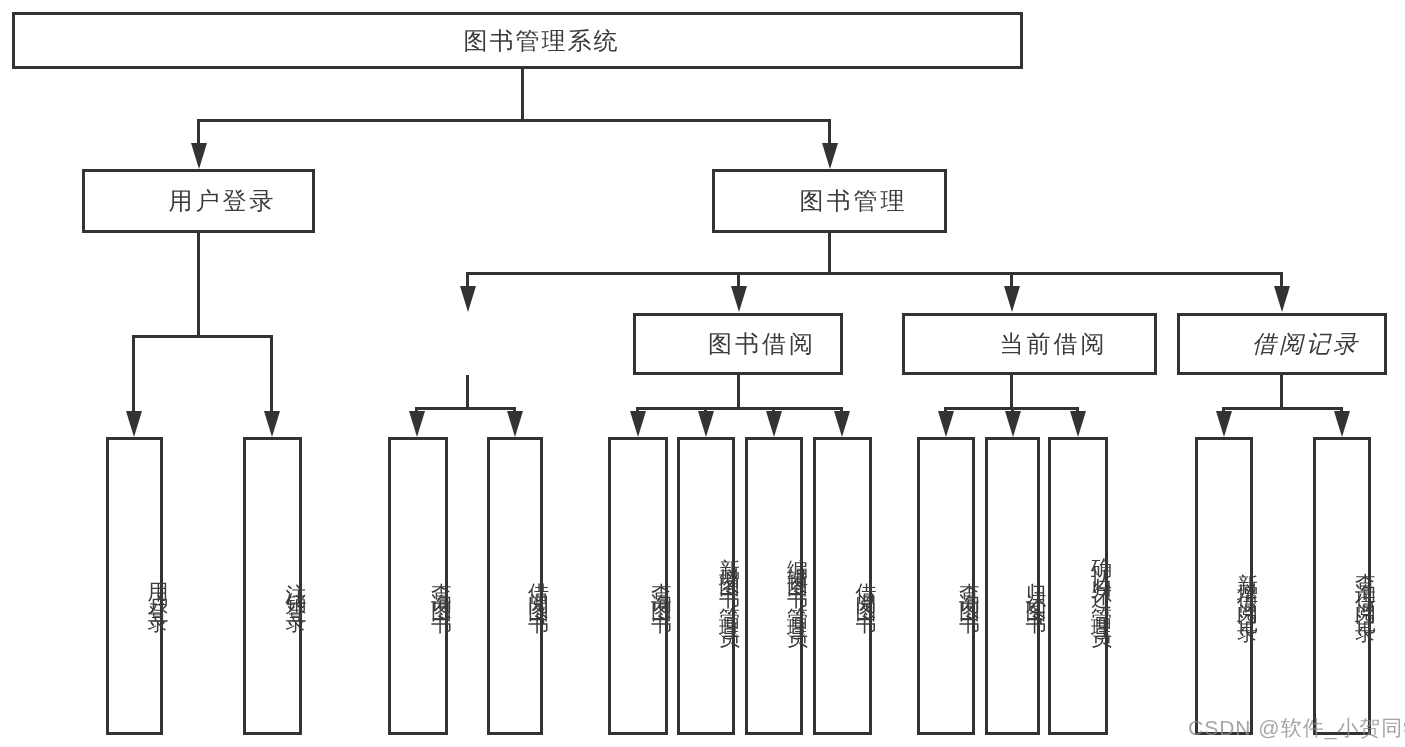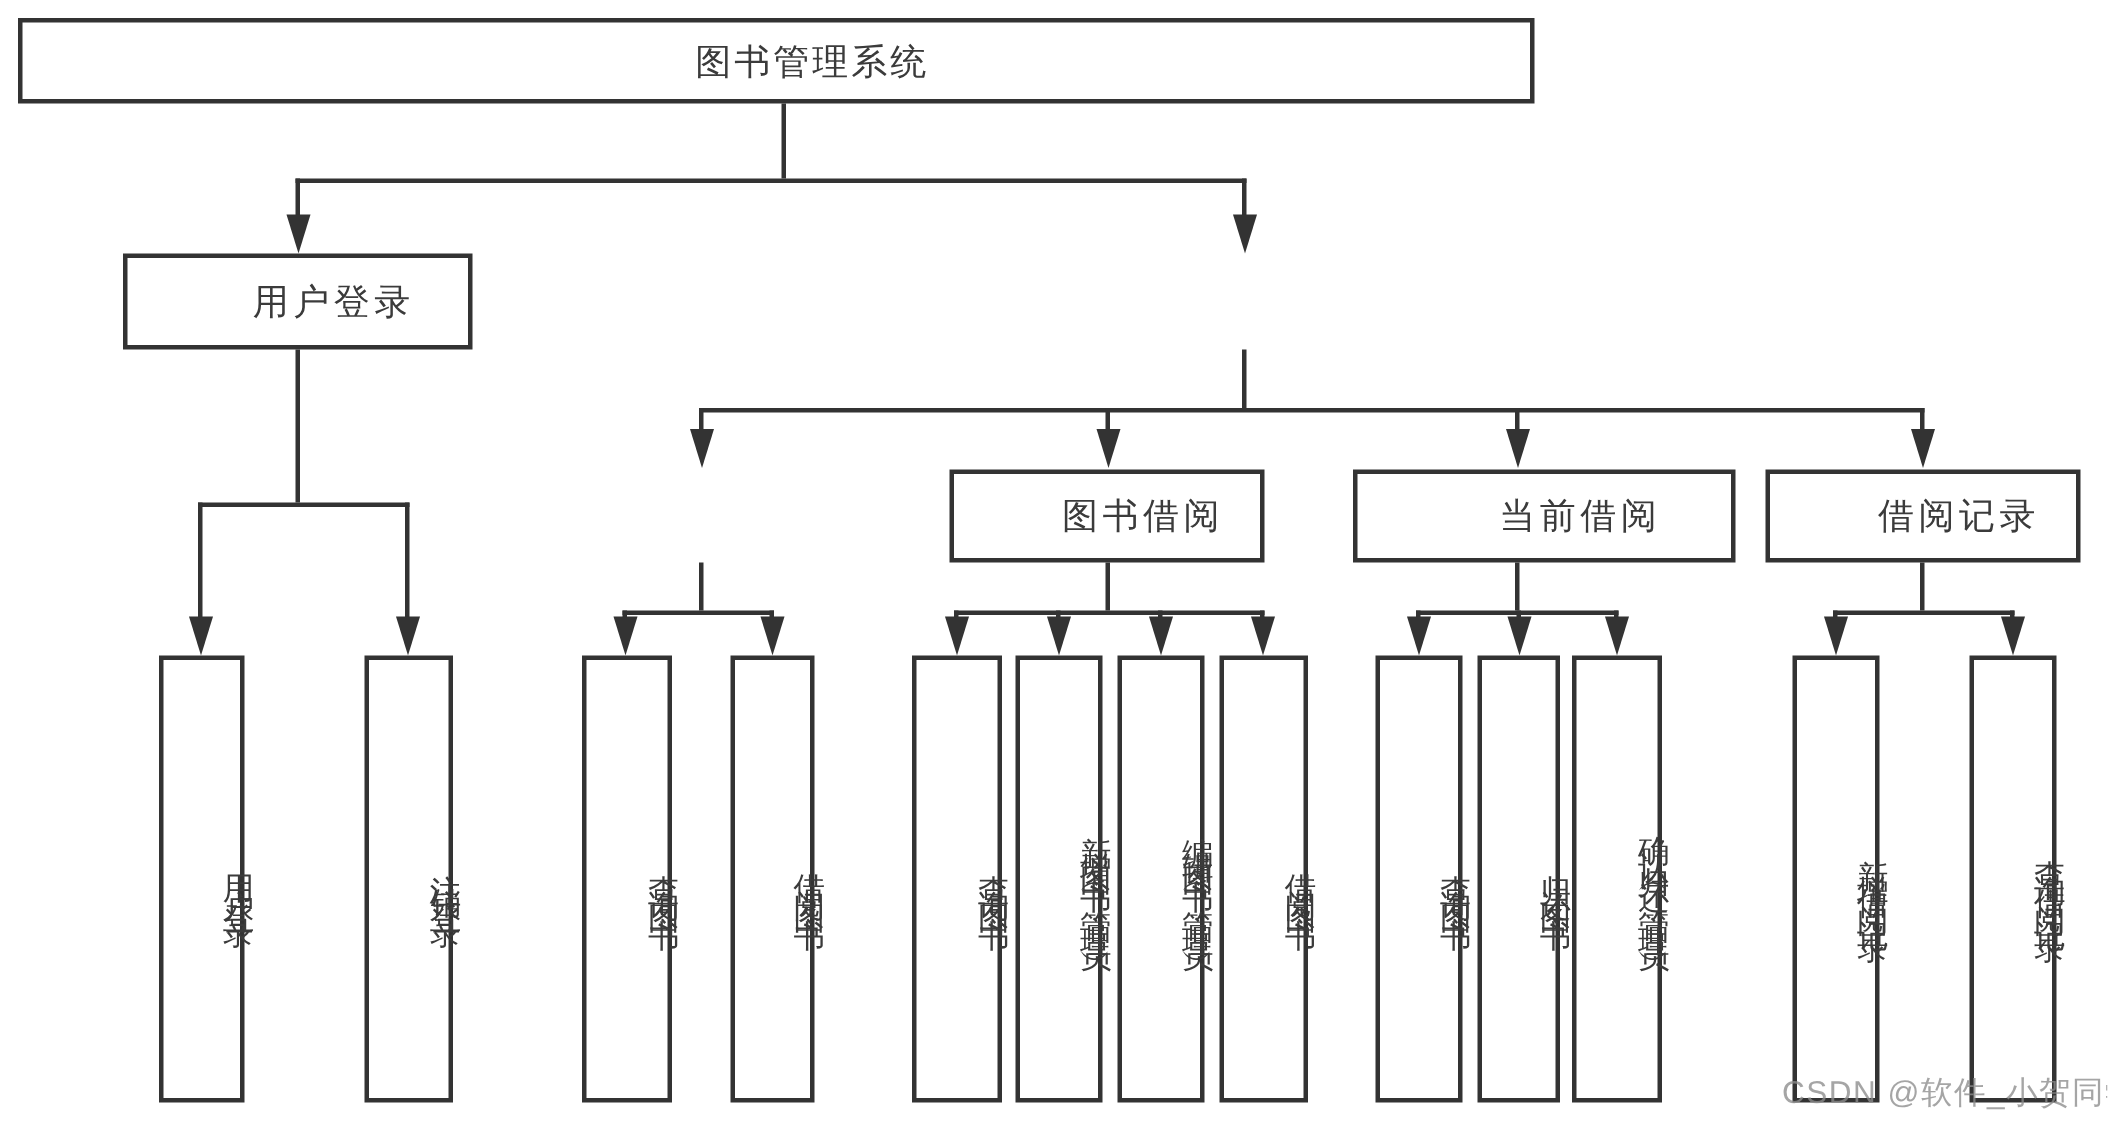--- a/index.html
+++ b/index.html
@@ -32,27 +32,28 @@
 </style>
 </head>
 <body>
 
 <div class="canvas">
 
   <div class="box root-label" style="left:12px;top:12px;width:1011px;height:57px;">图书管理系统</div>
 
   <div class="box hlabel" style="left:82px;top:169px;width:233px;height:64px;">用户登录</div>
 
+  <div class="box hlabel" style="left:712px;top:169px;width:235px;height:64px;">图书管理</div>
 
 
   <div class="box hlabel" style="left:633px;top:313px;width:210px;height:62px;">图书借阅</div>
 
   <div class="box hlabel" style="left:902px;top:313px;width:255px;height:62px;">当前借阅</div>
 
-  <div class="box hlabel" style="left:1177px;top:313px;width:210px;height:62px;">借阅记录</div>
+  <div class="box hlabel" style="left:1177px;top:313px;width:210px;height:62px;font-style:italic;">借阅记录</div>
 
   <div class="box leaf" style="left:106px;top:437px;width:57px;height:298px;">用户登录</div>
   <div class="box leaf" style="left:243px;top:437px;width:59px;height:298px;">注销登录</div>
 
   <div class="box leaf" style="left:388px;top:437px;width:60px;height:298px;">查询图书</div>
   <div class="box leaf" style="left:487px;top:437px;width:56px;height:298px;">借阅图书</div>
 
   <div class="box leaf" style="left:608px;top:437px;width:60px;height:298px;">查询图书</div>
   <div class="box leaf" style="left:677px;top:437px;width:58px;height:298px;">新增图书（管理员）</div>
   <div class="box leaf" style="left:745px;top:437px;width:58px;height:298px;">编辑图书（管理员）</div>

